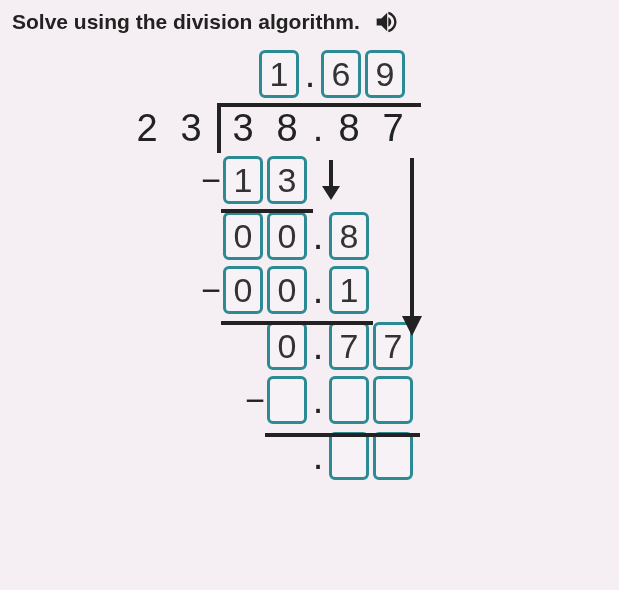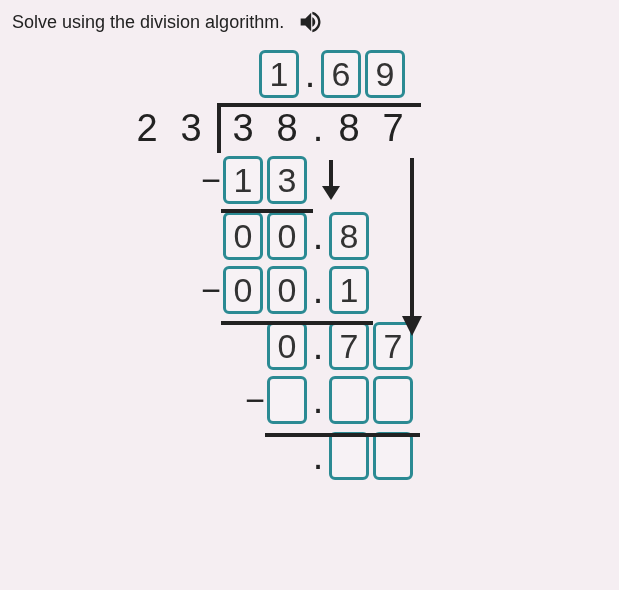--- a/index.html
+++ b/index.html
@@ -11,22 +11,22 @@
     color: #1a1a1a;
     position: relative;
     overflow: hidden;
   }
   .header {
     display: flex;
     align-items: center;
     padding: 8px 12px 0 12px;
   }
   .title {
-    font-size: 18px;
-    font-weight: 400;
+    font-size: 21px;
+    font-weight: 700;
     color: #222;
   }
   .speaker {
     margin-left: 12px;
     display: inline-flex;
   }
   .problem {
     position: relative;
     margin-top: 12px;
     margin-left: 125px;

